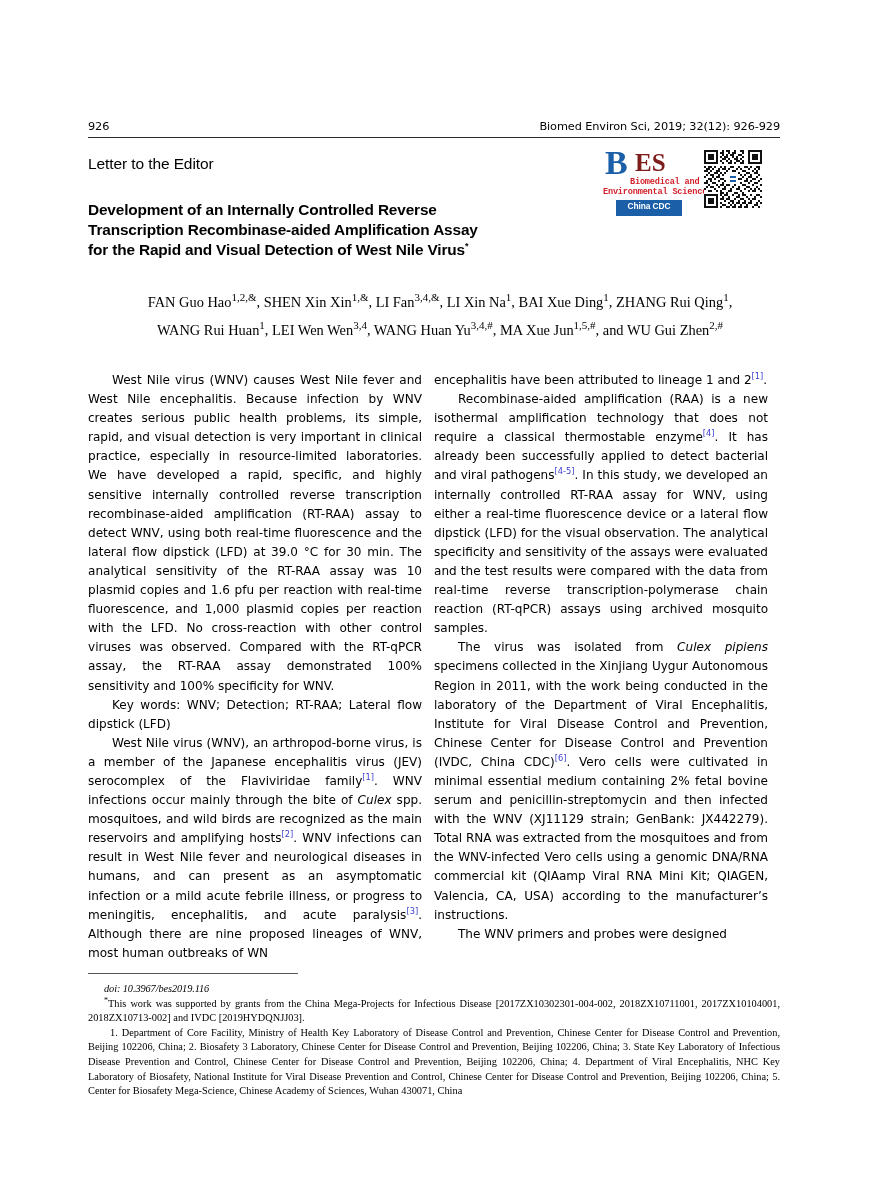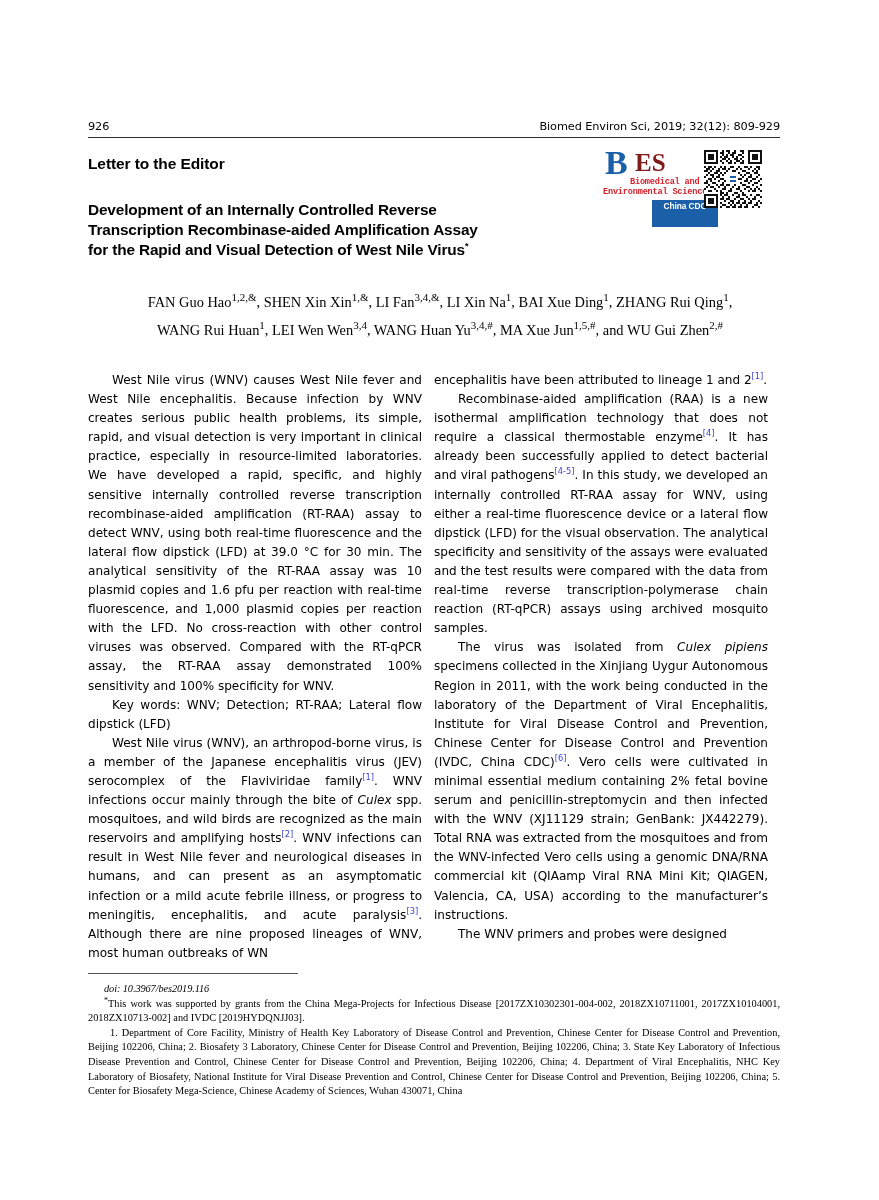--- a/index.html
+++ b/index.html
@@ -43,21 +43,21 @@
     height: 1px;
     background: #2b2b2b;
   }
 
   
   .section-label {
     position: absolute;
     left: 88px;
     top: 155px;
     font-size: 15.5px;
-    font-weight: bold;
+    font-weight: normal;
     font-family: "Liberation Sans", sans-serif;
     letter-spacing: -0.1px;
   }
 
   
   .title {
     position: absolute;
     left: 88px;
     top: 200px;
     width: 505px;
@@ -125,29 +125,28 @@
     white-space: nowrap;
     font-family: Liberation Mono, monospace;
   }
   .bes-sub1 { left: 28px; top: 28px; }
   .bes-sub2 { left: 1px;  top: 38px; }
   .bes-cdc {
     position: absolute;
     left: 14px;
     top: 50px;
     width: 66px;
-    height: 27px;
+    height: 16px;
     background: #1a5fa8;
     color: #fff;
     font-size: 8.4px;
     font-weight: bold;
     text-align: center;
     line-height: 12px;
     letter-spacing: -0.1px;
-    margin-left: 36px;
   }
   .qr {
     width: 58px;
     height: 58px;
     position: relative;
   }
 
   
   .authors {
     position: absolute;
@@ -230,21 +229,21 @@
     line-height: 0;
   }
 </style>
 </head>
 <body>
 
 <div class="page">
 
   <div class="runhead">
     <span class="pagenum">926</span>
-    <span class="journal">Biomed Environ Sci, 2019; 32(12): 809-929</span>
+    <span class="journal">Biomed Environ Sci, 2019; 32(12): 926-929</span>
   </div>
   <div class="runhead-rule"></div>
 
   <div class="section-label">Letter to the Editor</div>
 
   <div class="logo-block">
     <div class="bes-logo">
       <div class="bes-top">
         <span class="bes-b">B</span>
         <span class="bes-es">ES</span>

